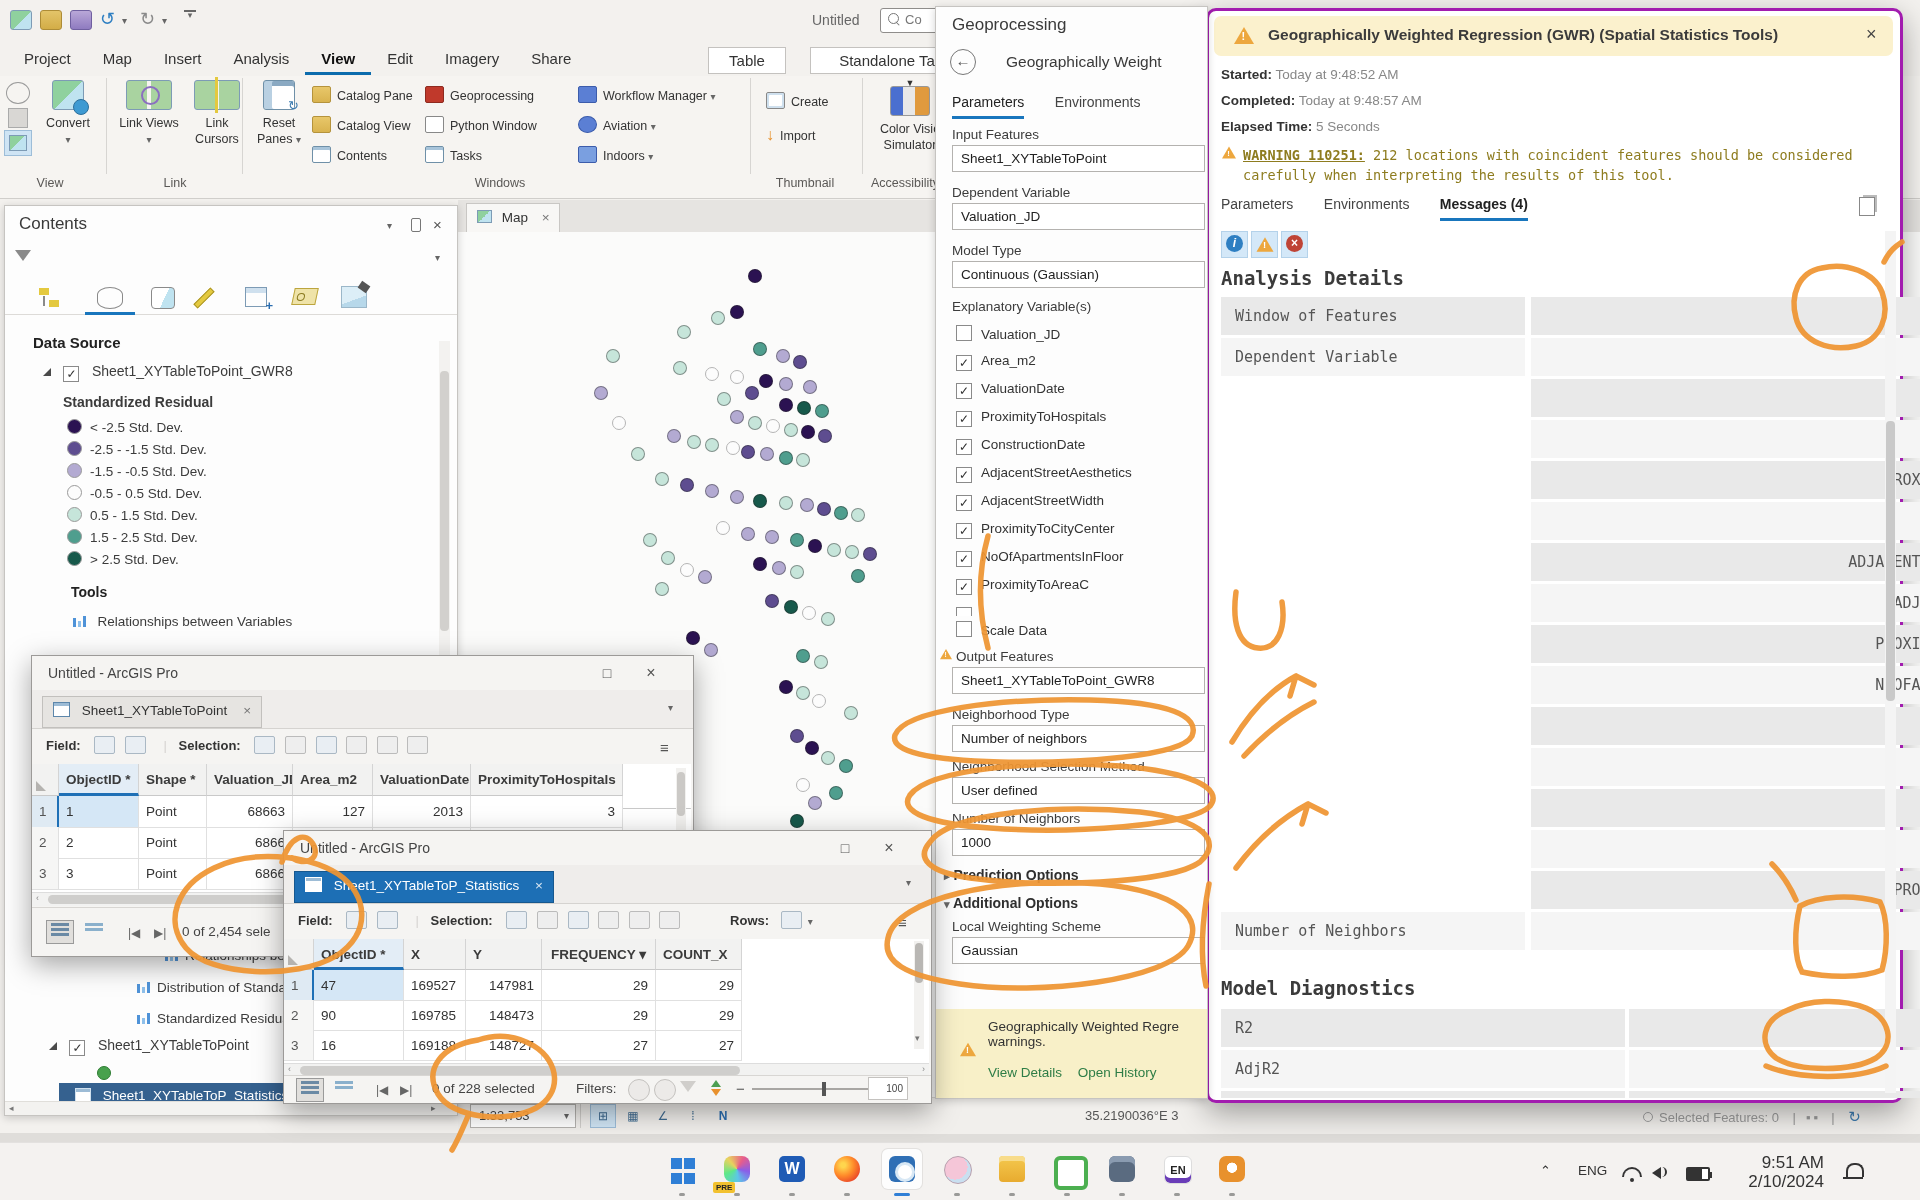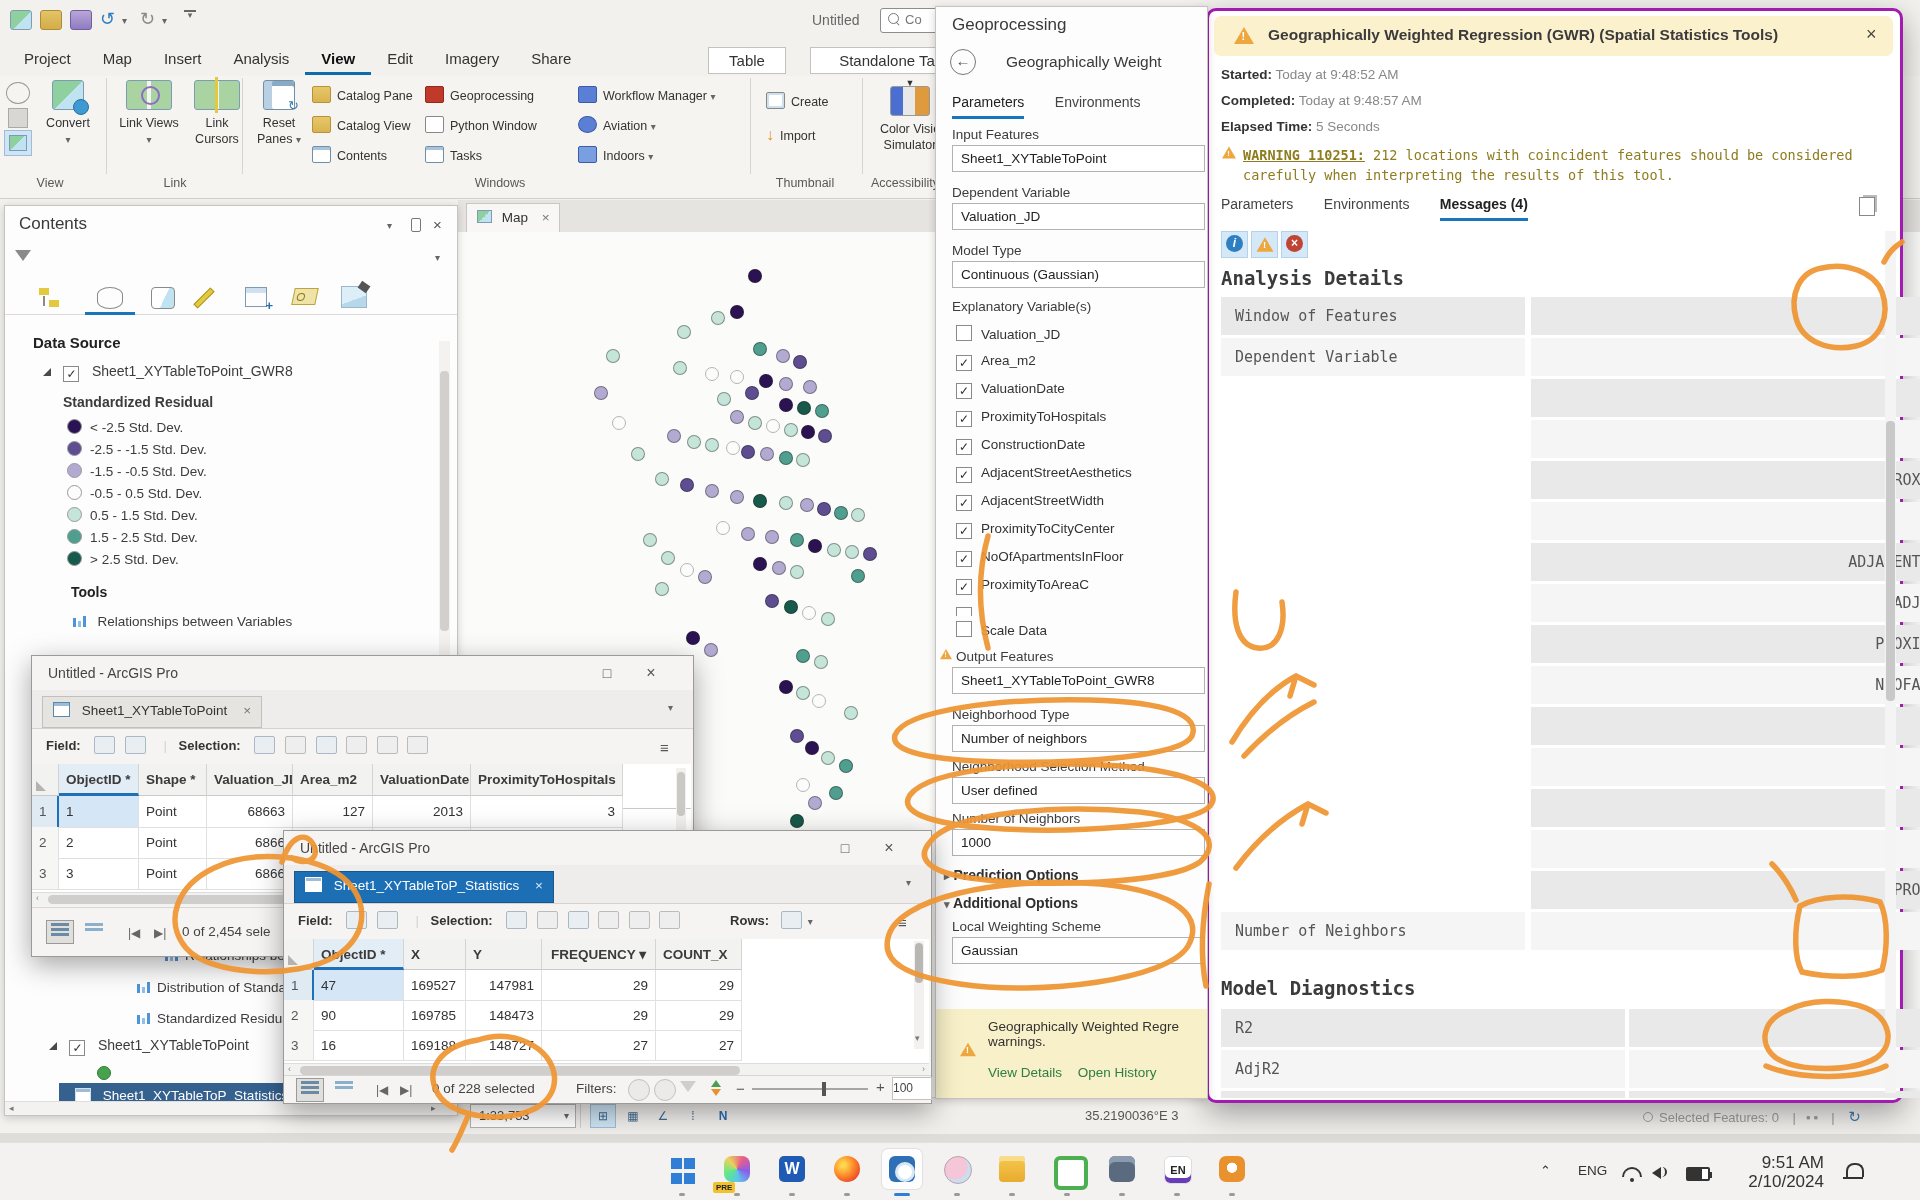--- a/index.html
+++ b/index.html
@@ -610,21 +610,21 @@
     <span class="abs" style="left:396px;top:5px;width:0;height:0;border-left:8px solid transparent;border-right:8px solid transparent;border-top:11px solid #d0cecb"></span>
     <span style="position:absolute;left:427px;top:4px">
         <i style="display:block;width:0;border-left:5px solid transparent;border-right:5px solid transparent;border-bottom:7px solid #4c9e52"></i>
         <i style="display:block;width:0;border-left:5px solid transparent;border-right:5px solid transparent;border-top:7px solid #e8912d;margin-top:2px"></i>
       </span>
     <span class="abs" style="left:452px;top:4px;color:#555;font-size:15px">−</span>
     <span class="abs" style="left:468px;top:12px;width:116px;height:2px;background:#a8a6a3">
         <i style="position:absolute;left:70px;top:-6px;width:4px;height:14px;background:#555"></i>
       </span>
     <span class="abs" style="left:592px;top:2px;color:#555;font-size:15px">+</span>
-    <span class="abs" style="left:608px;top:1px;width:34px;height:21px;background:#fff;border:1px solid #c4c2bf;padding-right:4px;font-size:12px;line-height:21px">100</span>
+    <span class="abs" style="left:584px;top:1px;width:34px;height:21px;background:#fff;border:1px solid #c4c2bf;text-align:right;padding-right:4px;font-size:10px;line-height:21px">100</span>
   </div>
 </div>
 
 <div id="results">
   <div class="abs" style="left:5px;top:5px;width:679px;height:40px;background:#fbf1cd;border-radius:7px">
     <div class="warn-tri" style="left:20px;top:11px"></div>
     <div class="abs" style="left:54px;top:10px;font-size:15.5px;font-weight:bold;color:#3b3b3b">Geographically Weighted Regression (GWR) (Spatial Statistics Tools)</div>
     <div class="abs" style="left:652px;top:8px;font-size:18px;color:#444">×</div>
   </div>
   <div class="abs" style="left:12px;top:56px;font-size:13.5px"><b>Started:</b> <span style="color:#888">Today at 9:48:52 AM</span></div>

